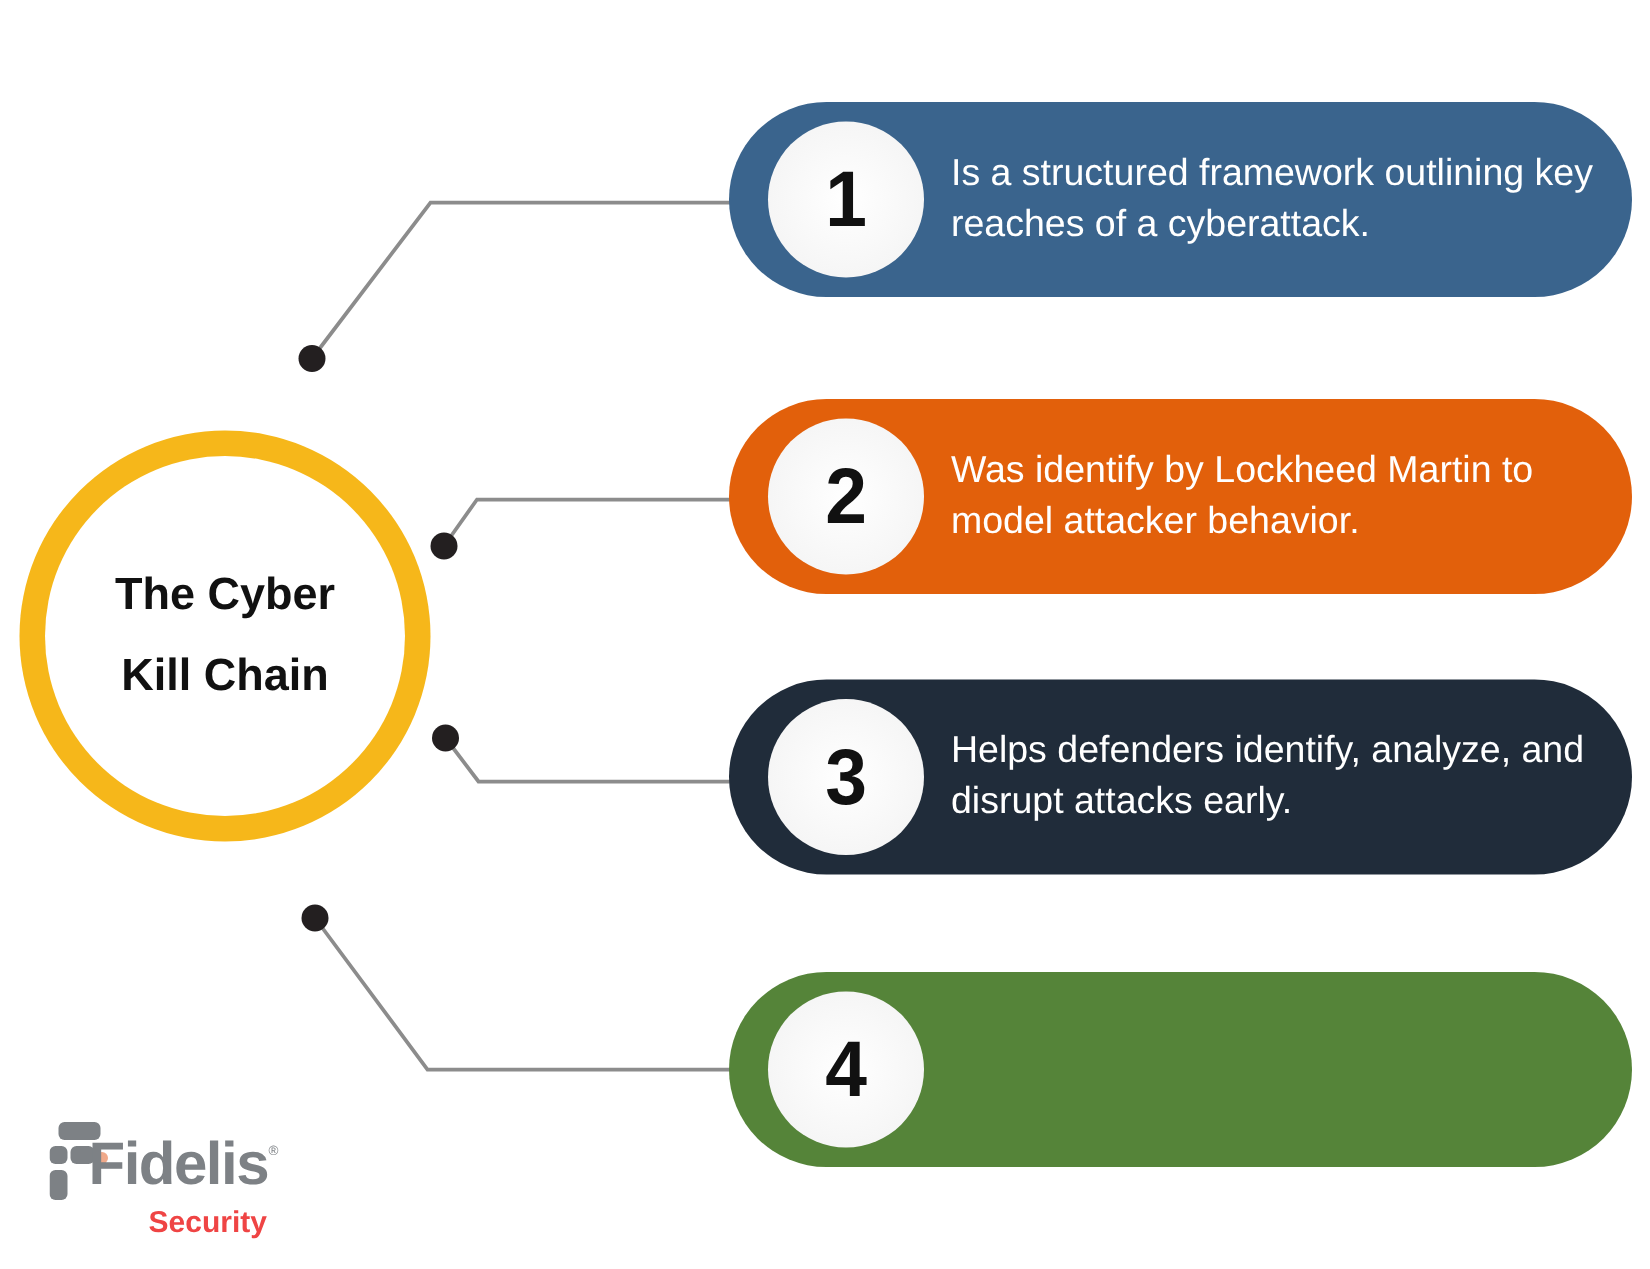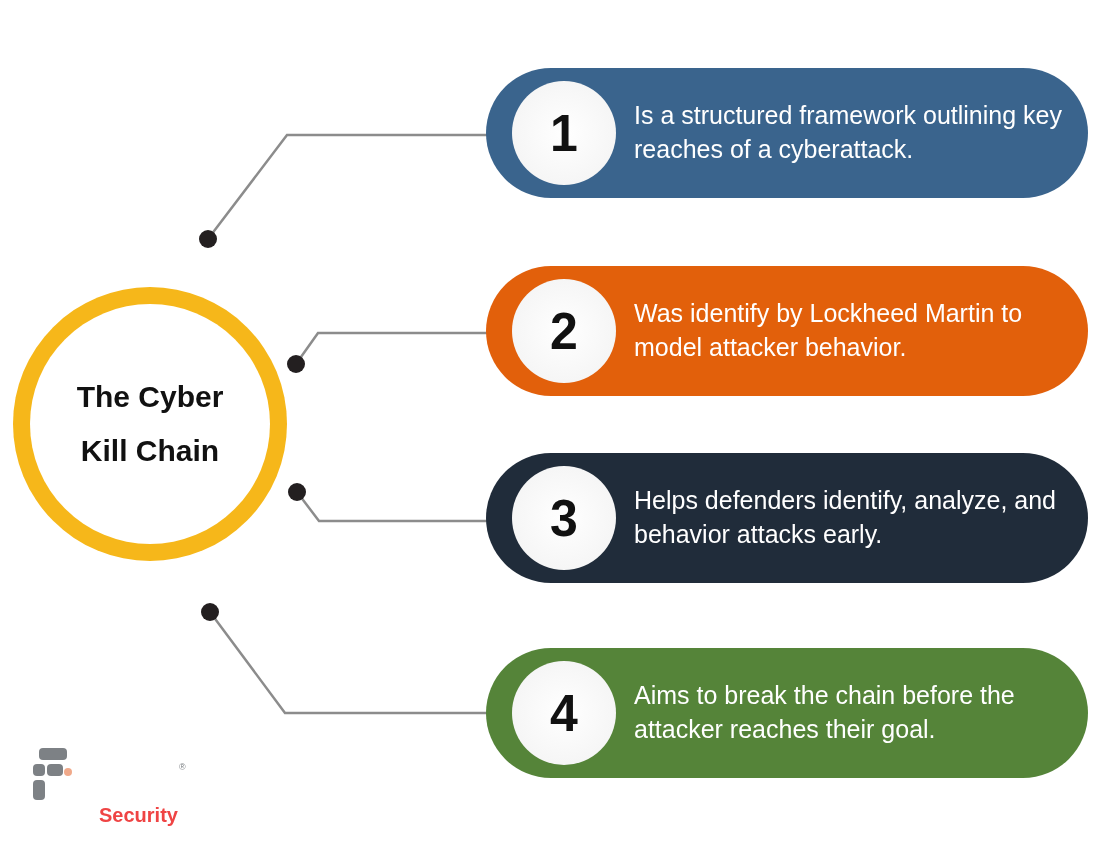--- a/index.html
+++ b/index.html
@@ -55,35 +55,35 @@
     <div class="num">
         <span>2</span>
       </div>
     <div class="pill-text">Was identify by Lockheed Martin to model attacker behavior.</div>
   </div>
 
   <div class="pill" style="top:453px;background:#202c3a;">
     <div class="num">
         <span>3</span>
       </div>
-    <div class="pill-text">Helps defenders identify, analyze, and behavior attacks early.</div>
+    <div class="pill-text">Helps defenders identify, analyze, and disrupt attacks early.</div>
   </div>
 
   <div class="pill" style="top:648px;background:#558439;">
     <div class="num">
         <span>4</span>
       </div>
-    <div class="pill-text">Aims to break the chain before the attacker reaches their goal.</div>
   </div>
 
   <div class="logo">
     <svg width="40" height="52" viewBox="0 0 40 52" style="position:absolute;left:0;top:0;">
       <rect x="6" y="0" width="28" height="12" rx="4" fill="#7d8185"></rect>
       <rect x="0" y="16" width="12" height="12" rx="4" fill="#7d8185"></rect>
       <rect x="14" y="16" width="16" height="12" rx="4" fill="#7d8185"></rect>
       <rect x="0" y="32" width="12" height="20" rx="4" fill="#7d8185"></rect>
       <circle cx="35" cy="24" r="4" fill="#f0a98a"></circle>
     </svg>
+    <div class="logo-word">Fidelis</div>
     <div class="reg">®</div>
     <div class="logo-sub">Security</div>
   </div>
 
 </div>
 
 </body></html>

